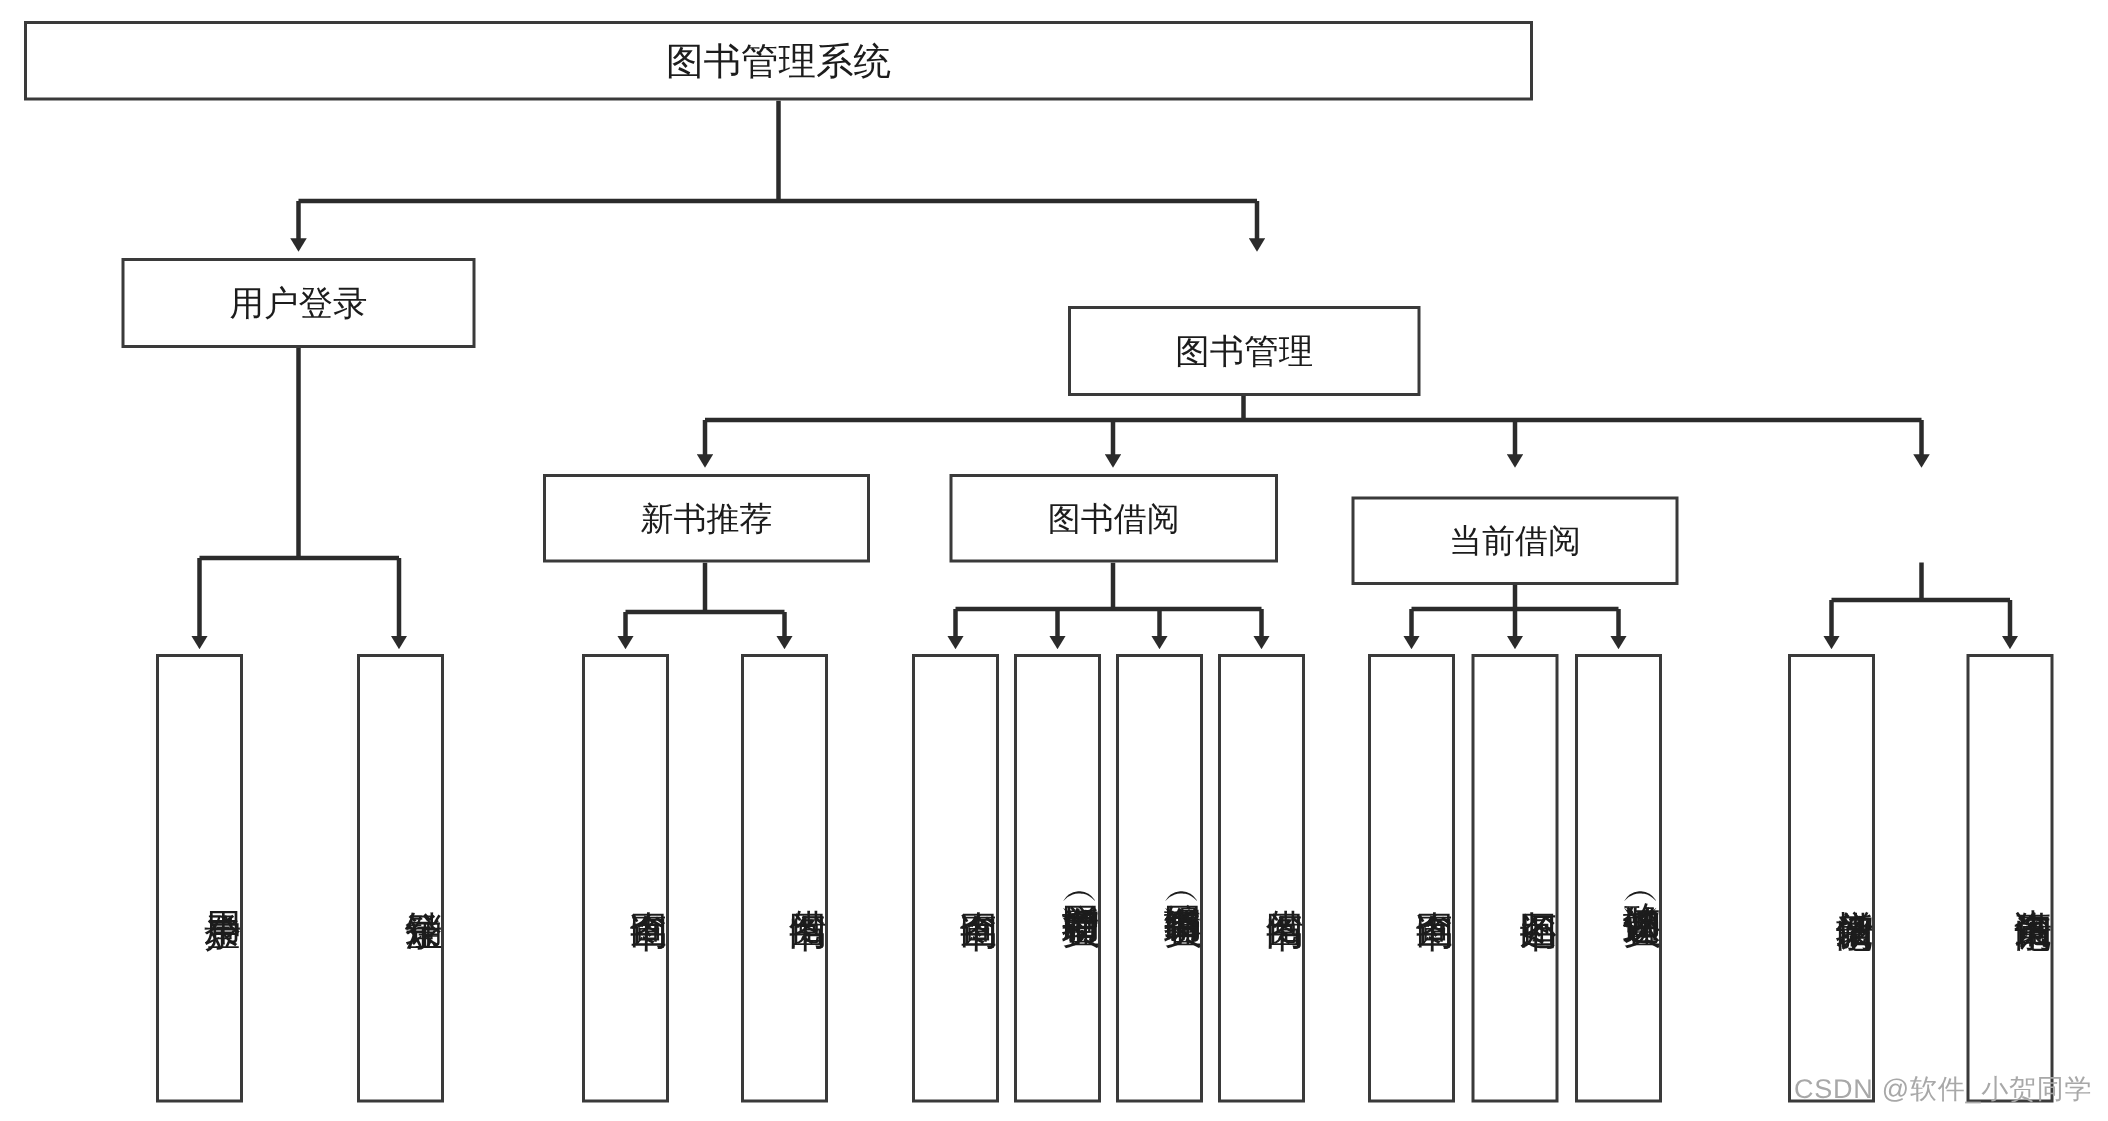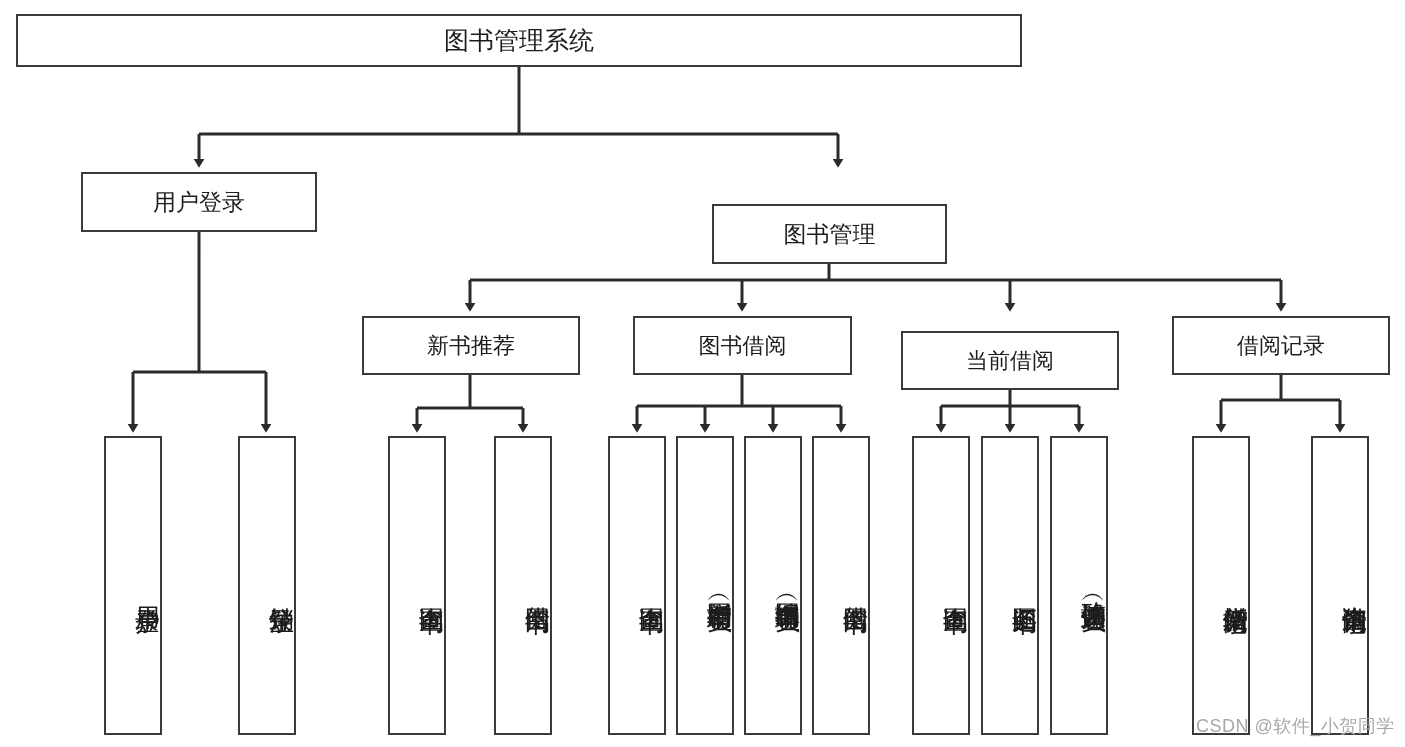--- a/index.html
+++ b/index.html
@@ -136,23 +136,20 @@
 
   <div class="node level2" style="left:362px; top:316px; width:218px; height:59px;">
     <span>新书推荐</span>
   </div>
   <div class="node level2" style="left:633px; top:316px; width:219px; height:59px;">
     <span>图书借阅</span>
   </div>
   <div class="node level2" style="left:901px; top:331px; width:218px; height:59px;">
     <span>当前借阅</span>
   </div>
-  <div class="node level2" style="left:1172px; top:316px; width:218px; height:59px;">
-    <span>借阅记录</span>
-  </div>
 
   <div class="node leaf" style="left:104px; top:436px; width:58px; height:299px;">
     <span>用户登录</span>
   </div>
   <div class="node leaf" style="left:238px; top:436px; width:58px; height:299px;">
     <span>注销登录</span>
   </div>
 
   <div class="node leaf" style="left:388px; top:436px; width:58px; height:299px;">
     <span>查询图书</span>

